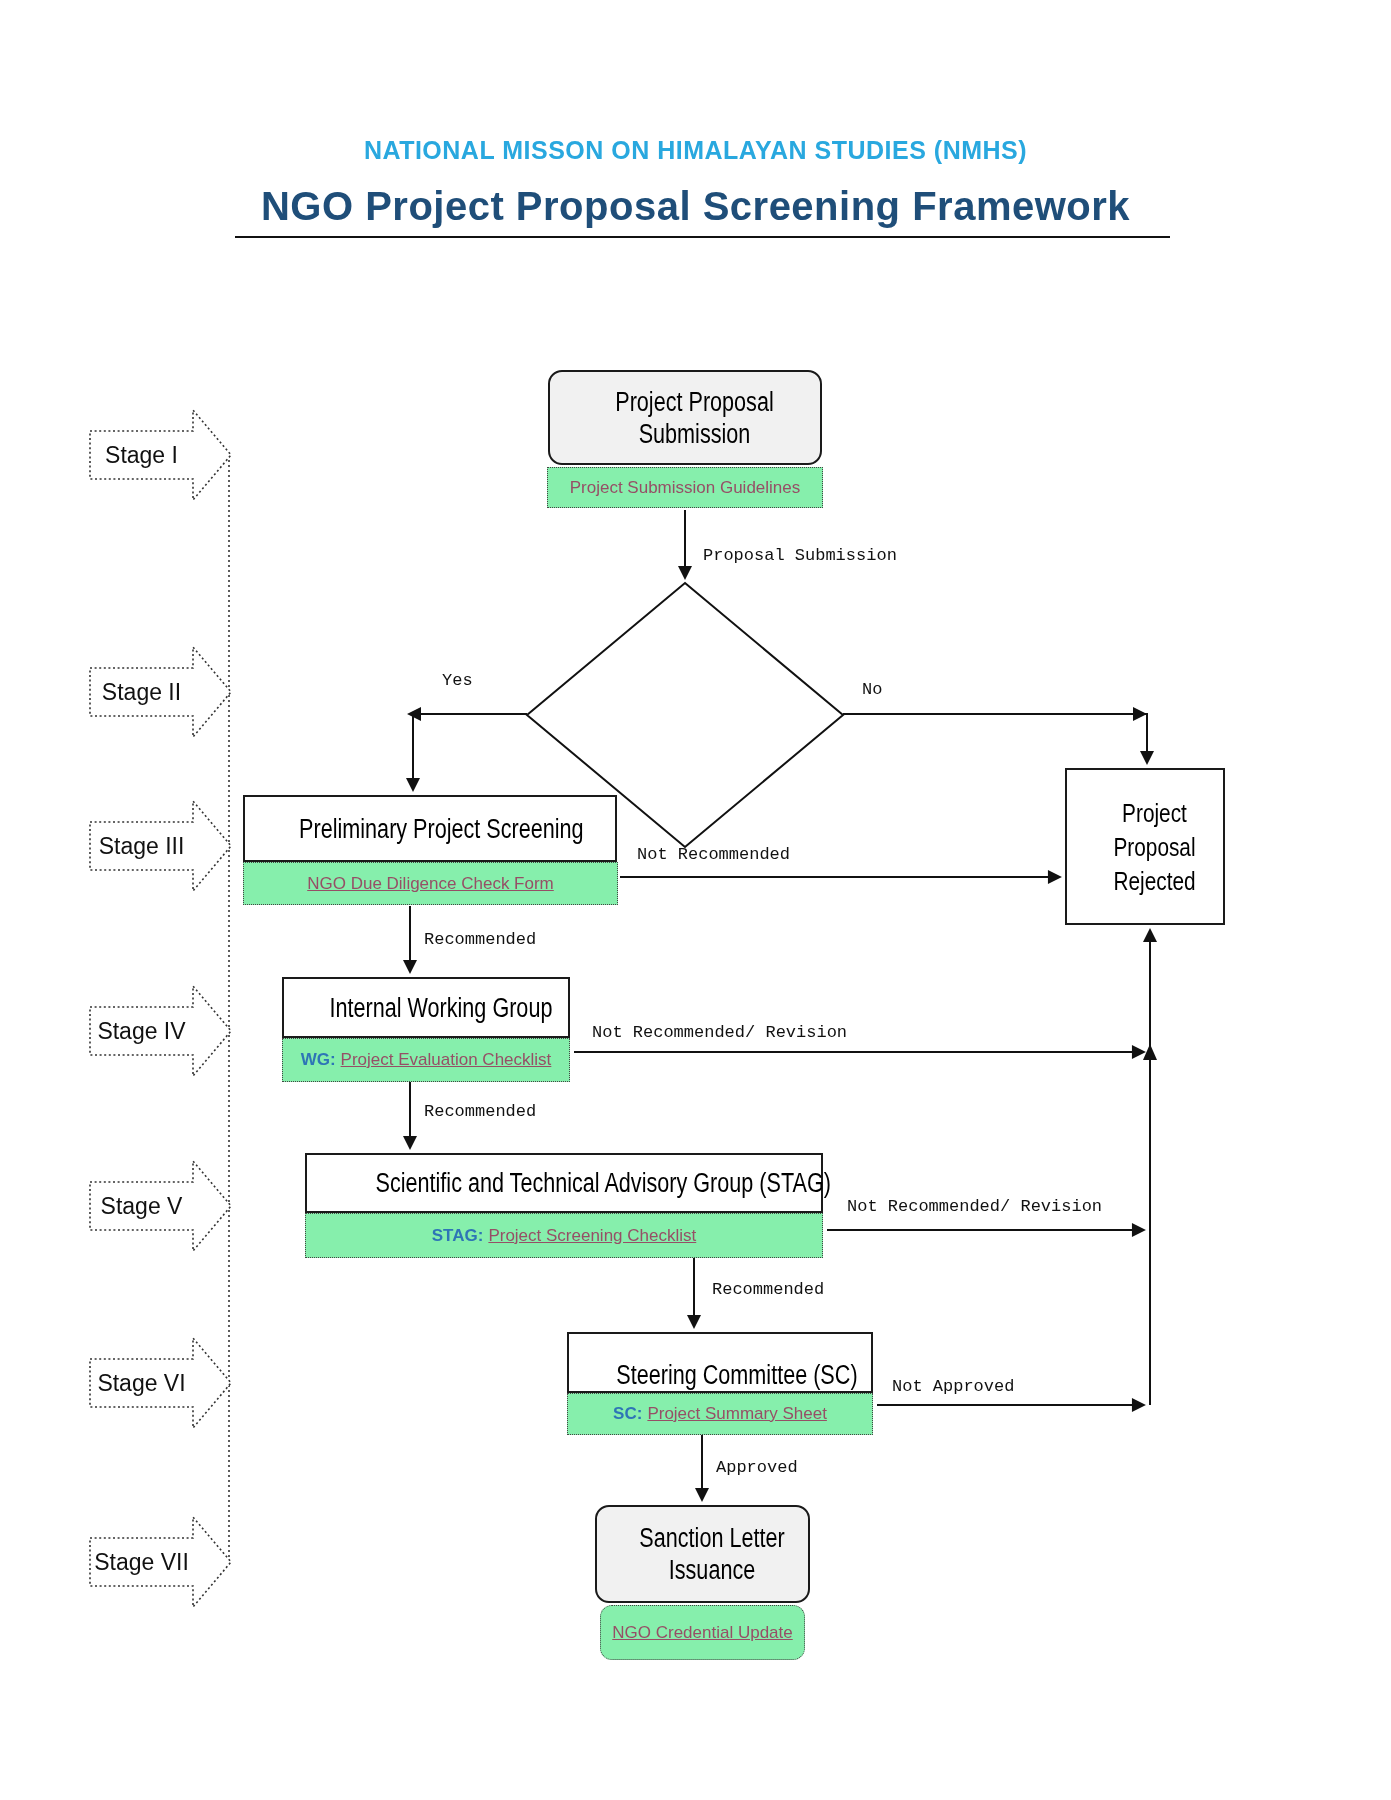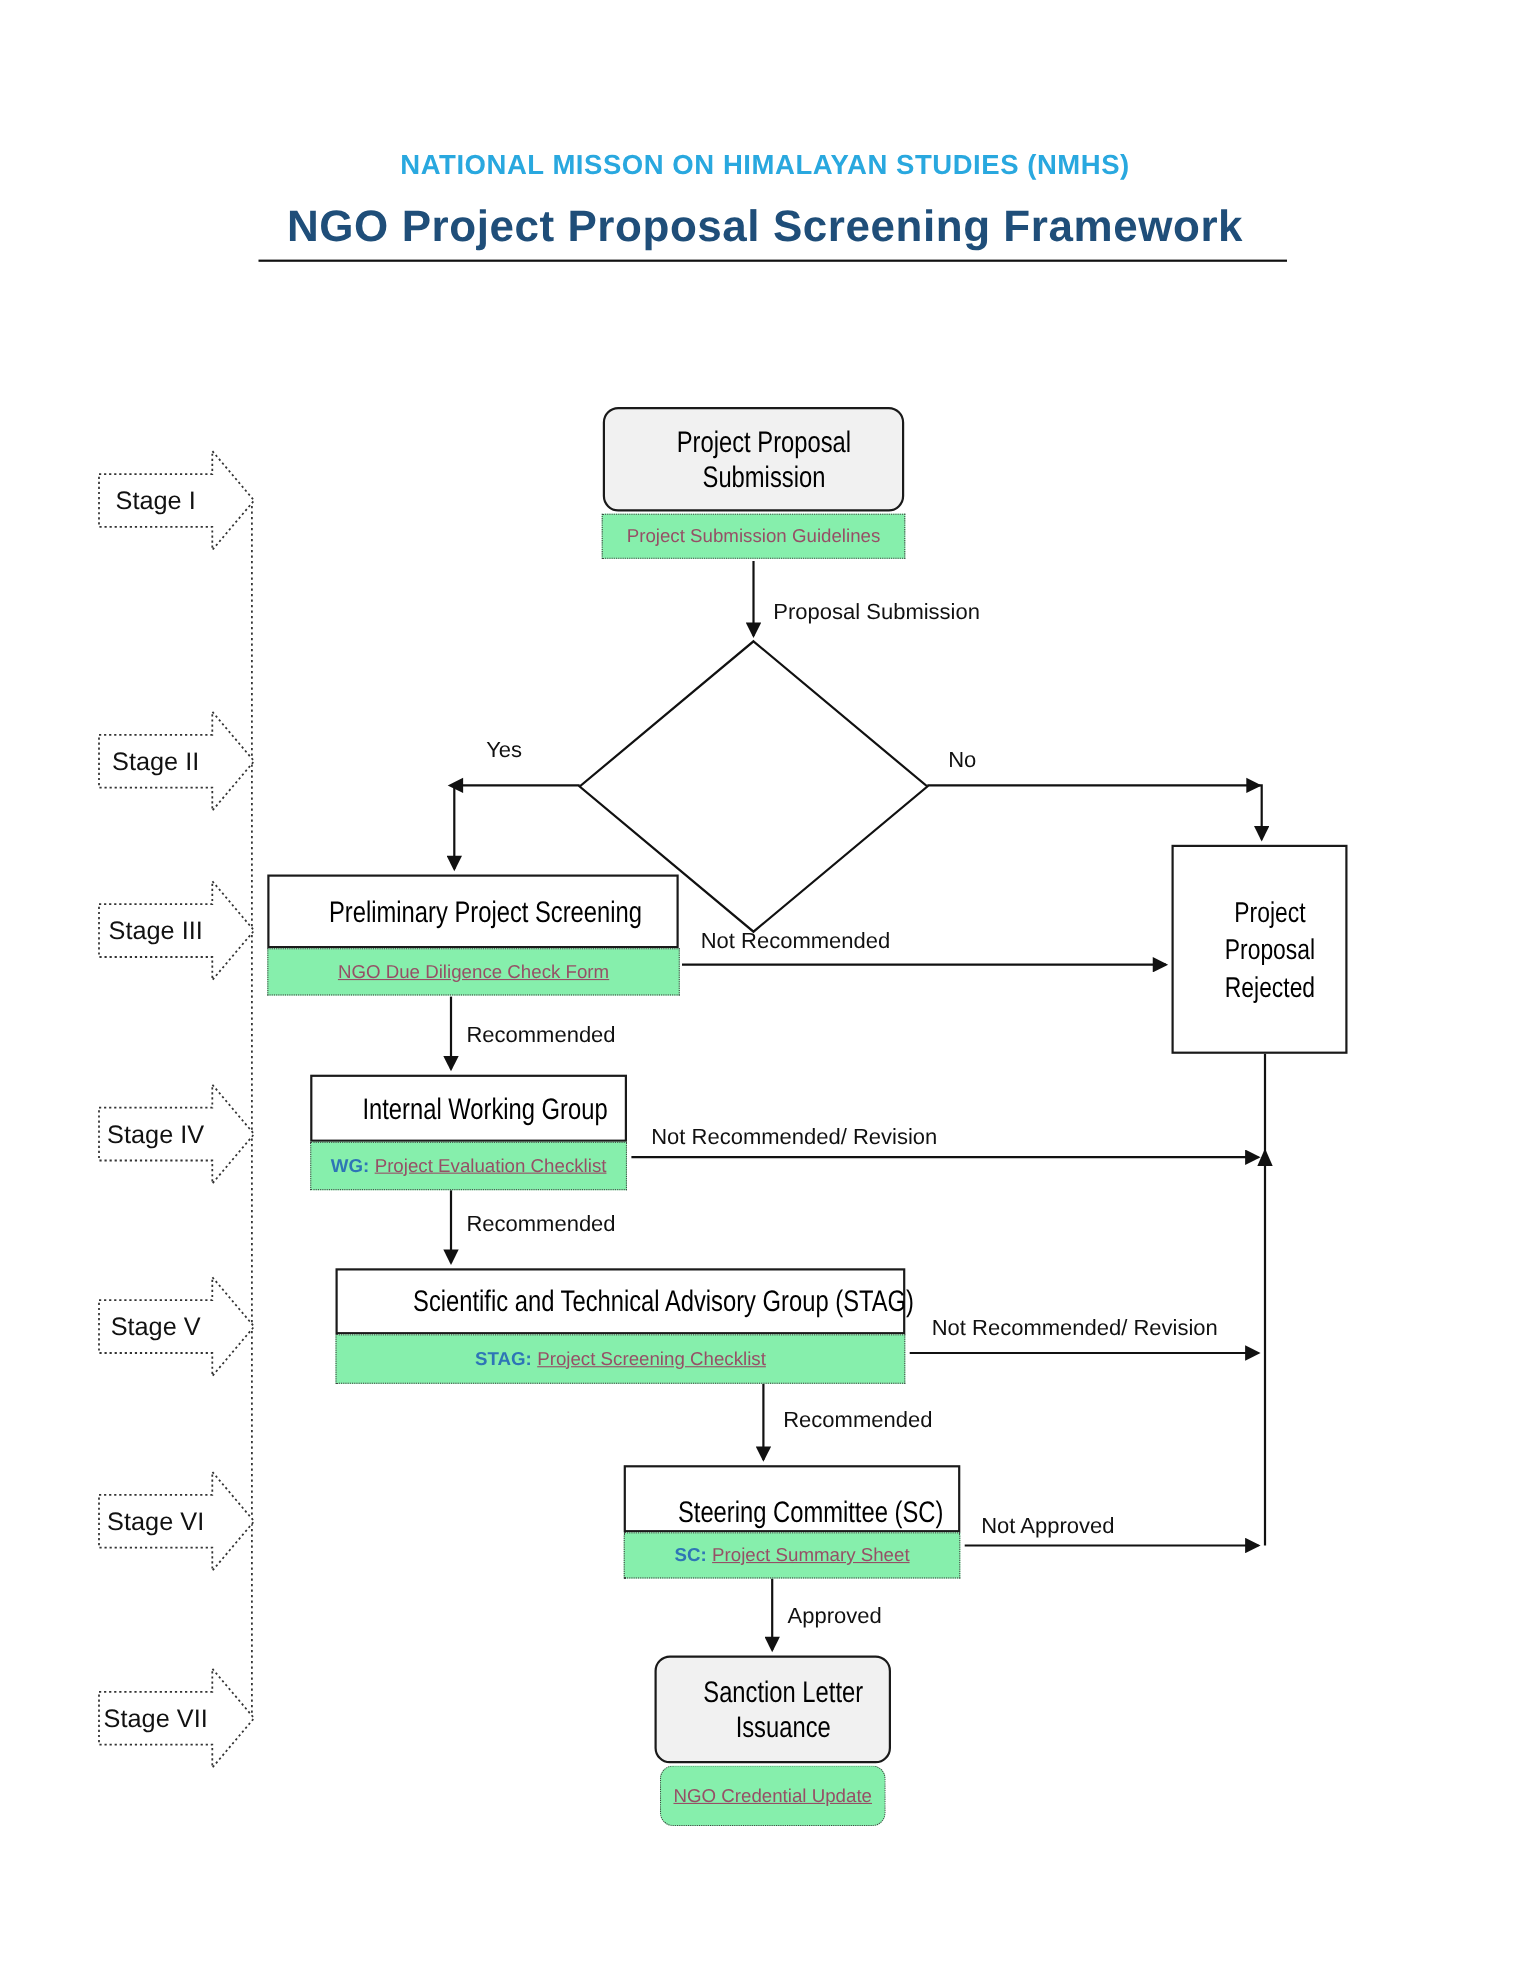--- a/index.html
+++ b/index.html
@@ -35,21 +35,21 @@
   .node.terminal{background:var(--c-box_fill);border-radius:14px;}
   .node-title{font-size:27px;line-height:32px;text-align:center;color:#000;}
   .attach{box-sizing:border-box;border:1.6px dotted #444;background:#86efac;
     display:flex;align-items:center;justify-content:center;font-size:17px;text-align:center;}
   .attach.round{border-radius:12px;justify-content:center;}
   .purple{color:var(--c-link_purple);}
   .plink{color:var(--c-link_purple);text-decoration:underline;cursor:pointer;}
   .prefix{color:var(--c-prefix_blue);font-weight:bold;margin-right:5px;}
   .bluelink{color:var(--c-link_blue);text-decoration:underline;cursor:pointer;}
   
-  .elabel{font-size:20px;color:#111;white-space:nowrap;}
+  .elabel{font-size:17px;color:#111;white-space:nowrap;font-family:Liberation Mono, monospace;}
   
   .dec-line{width:316px;text-align:center;}
   svg{position:absolute;left:0;top:0;}
 </style>
 </head>
 <body>
 
 <div id="canvas">
 
   <svg width="1391" height="1800" viewBox="0 0 1391 1800">
@@ -113,21 +113,21 @@
   </div>
 
 
   <div class="abs node" style="left:243px;top:795px;width:374px;height:67px;">
     <div class="node-title cond nowrap" style="width:100%;">Preliminary Project Screening</div>
   </div>
   <div class="abs attach" style="left:243px;top:862px;width:375px;height:43px;">
     <span class="plink">NGO Due Diligence Check Form</span>
   </div>
 
-  <div class="abs node" style="left:1065px;top:768px;width:160px;height:190px;">
+  <div class="abs node" style="left:1065px;top:768px;width:160px;height:157px;">
     <div class="node-title cond" style="width:150px;font-size:26px;line-height:34px;">Project Proposal Rejected</div>
   </div>
 
   <div class="abs node" style="left:282px;top:977px;width:288px;height:61px;">
     <div class="node-title cond nowrap" style="width:100%;">Internal Working Group</div>
   </div>
   <div class="abs attach" style="left:282px;top:1038px;width:288px;height:44px;">
     <span class="prefix">WG:</span>
     <span class="plink">Project Evaluation Checklist</span>
   </div>

